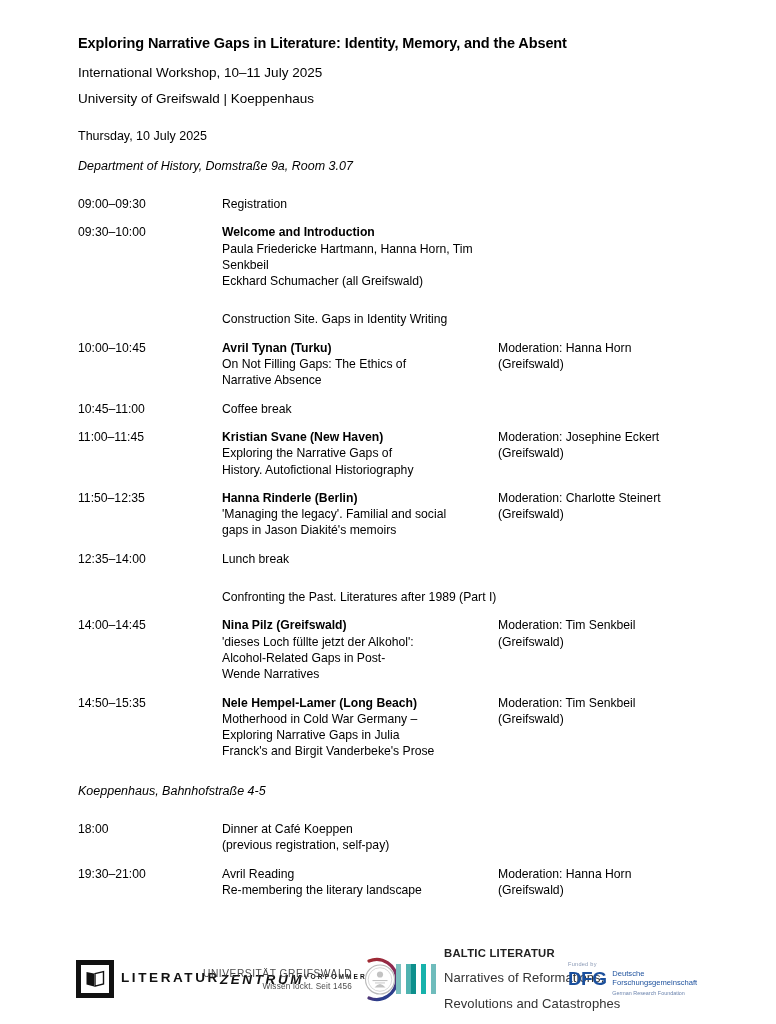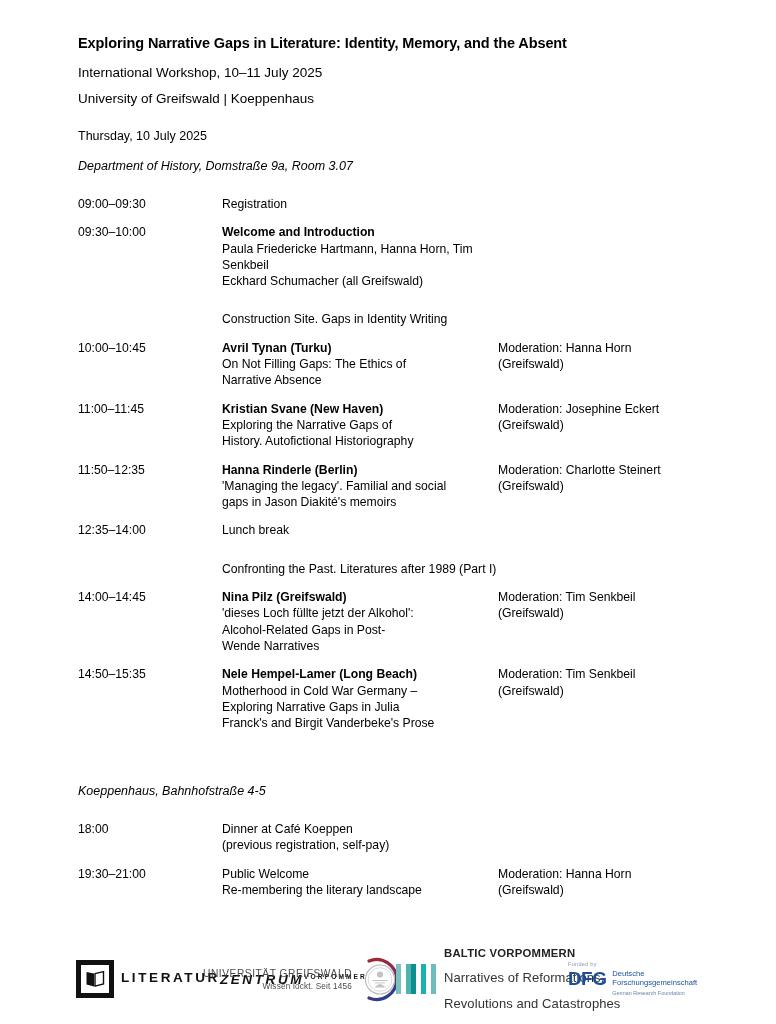--- a/index.html
+++ b/index.html
@@ -309,20 +309,26 @@
           <span class="ln bold">Avril Tynan (Turku)</span>
           <span class="ln">On Not Filling Gaps: The Ethics of</span>
           <span class="ln">Narrative Absence</span>
         </div>
         <div class="col-mod">
           <span class="ln">Moderation: Hanna Horn</span>
           <span class="ln">(Greifswald)</span>
         </div>
       </div>
       <div class="row">
+        <div class="col-time">10:45–11:00</div>
+        <div class="col-main">
+          <span class="ln">Coffee break</span>
+        </div>
+      </div>
+      <div class="row">
         <div class="col-time">11:00–11:45</div>
         <div class="col-main">
           <span class="ln bold">Kristian Svane (New Haven)</span>
           <span class="ln">Exploring the Narrative Gaps of</span>
           <span class="ln">History. Autofictional Historiography</span>
         </div>
         <div class="col-mod">
           <span class="ln">Moderation: Josephine Eckert</span>
           <span class="ln">(Greifswald)</span>
         </div>
@@ -385,21 +391,21 @@
       <div class="row">
         <div class="col-time">18:00</div>
         <div class="col-main">
           <span class="ln">Dinner at Café Koeppen</span>
           <span class="ln">(previous registration, self-pay)</span>
         </div>
       </div>
       <div class="row">
         <div class="col-time">19:30–21:00</div>
         <div class="col-main">
-          <span class="ln">Public Welcome</span>
+          <span class="ln">Avril Reading</span>
           <span class="ln">Re-membering the literary landscape</span>
         </div>
         <div class="col-mod">
           <span class="ln">Moderation: Hanna Horn</span>
           <span class="ln">(Greifswald)</span>
         </div>
       </div>
     </div>
 
   <div class="footer">
@@ -450,21 +456,21 @@
         <i style="background:#7cc0c0"></i>
         <i style="background:#ffffff"></i>
         <i style="background:#4fb3b0"></i>
         <i style="background:#0d8f8c"></i>
         <i style="background:#ffffff"></i>
         <i style="background:#17b2ab"></i>
         <i style="background:#ffffff"></i>
         <i style="background:#6fbcbc"></i>
       </span>
       <span class="bp-text">
-        <span class="bp-l1" style="display:block">BALTIC VORPOMMERN</span>
+        <span class="bp-l1" style="display:block">BALTIC LITERATUR</span>
         <span class="bp-l2" style="display:block">Narratives of Reformations,</span>
         <span class="bp-l3" style="display:block">Revolutions and Catastrophes</span>
       </span>
     </div>
 
     <div class="logo logo-dfg">
       <span class="dfg-inner">
         <span class="dfg-funded" style="display:block">Funded by</span>
         <span class="dfg-row">
           <span class="dfg-mark">DFG</span>

